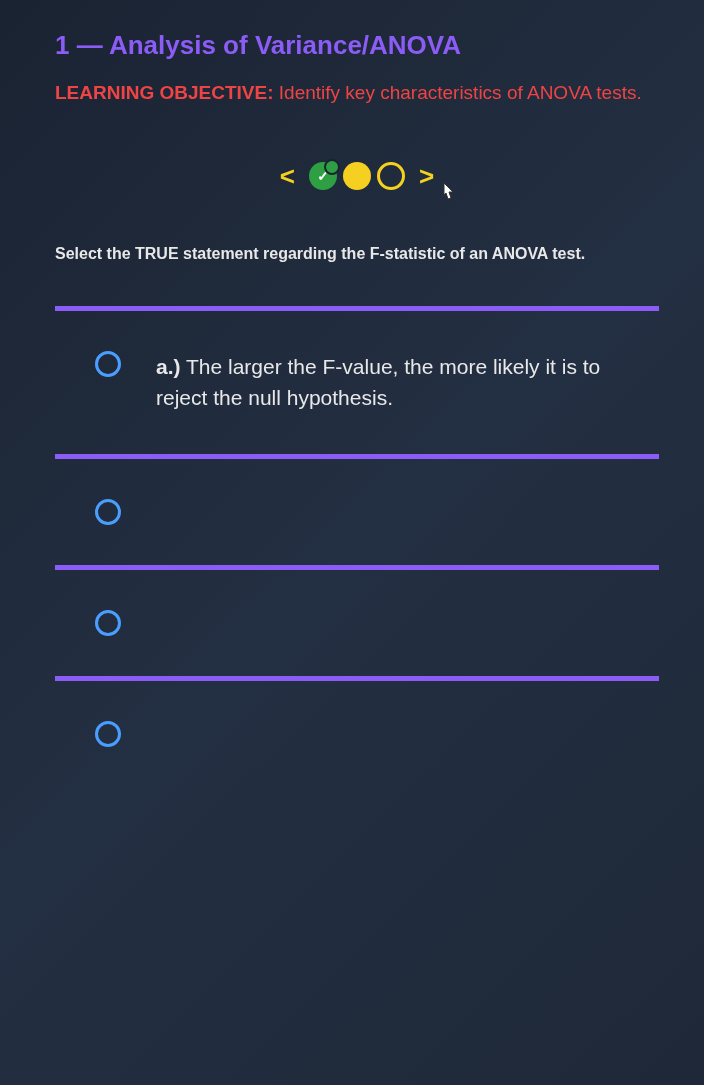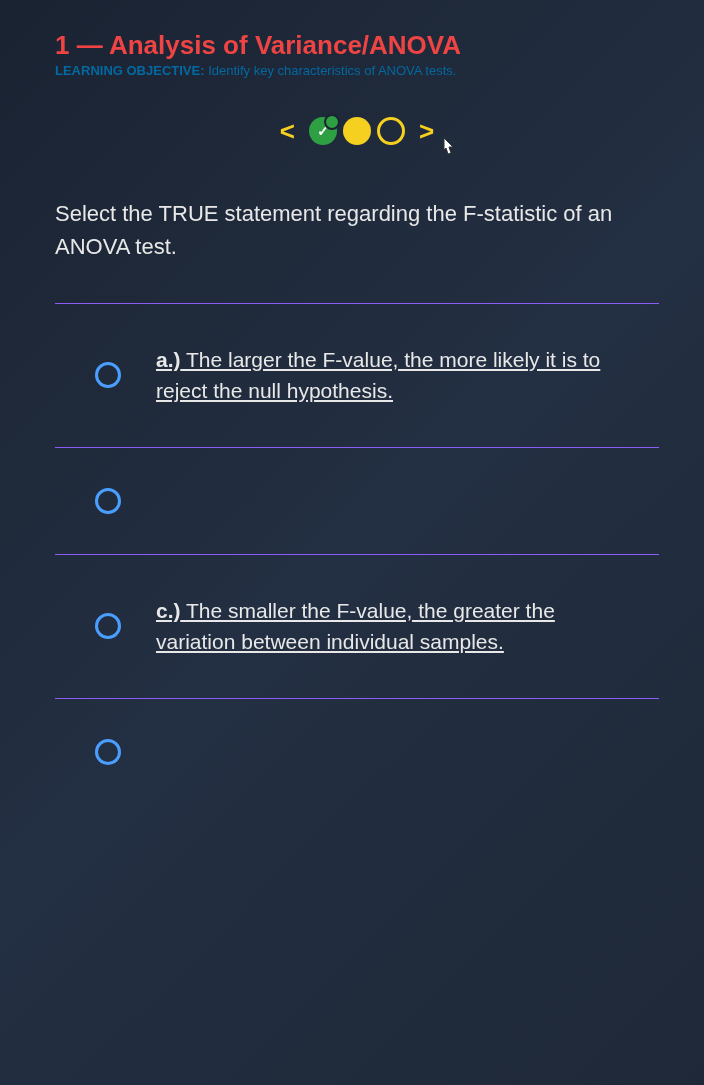--- a/index.html
+++ b/index.html
@@ -12,27 +12,28 @@
       height: 1085px;
       background: linear-gradient(135deg, #1a2332 0%, #232f42 50%, #1e2838 100%);
       font-family: Arial, Helvetica, sans-serif;
       color: #e8e8e8;
       padding: 30px 45px 0 55px;
       overflow: hidden;
     }
     .title {
       font-size: 26px;
       font-weight: bold;
-      color: #ef4444;
+      color: #8b5cf6;
+      margin-bottom: 18px;
     }
     .learning-objective {
-      font-size: 13px;
-      color: #0369a1;
+      font-size: 19px;
+      color: #ef4444;
       line-height: 1.5;
-      margin-bottom: 35px;
+      margin-bottom: 53px;
     }
     .learning-objective .label {
       font-weight: bold;
     }
     .nav-dots {
       display: flex;
       align-items: center;
       justify-content: center;
       gap: 6px;
       margin-bottom: 50px;
@@ -83,33 +84,31 @@
       background: transparent;
       border: 3px solid #f5d020;
     }
     .cursor-icon {
       position: absolute;
       right: 200px;
       top: 18px;
       font-size: 22px;
     }
     .question-text {
-      font-size: 22px;
-      font-weight: normal;
+      font-size: 16px;
+      font-weight: bold;
       color: #e8e8e8;
       line-height: 1.5;
       margin-bottom: 40px;
     }
     .answer-option {
       display: flex;
-      align-items: center;
       padding: 40px 20px 40px 40px;
-      border-top: 1px solid #8b5cf6;
+      border-top: 5px solid #8b5cf6;
       cursor: pointer;
-      text-decoration: underline;
     }
     .answer-option:last-child {
       padding-bottom: 20px;
     }
     .radio-circle {
       width: 26px;
       height: 26px;
       border: 3px solid #4a9eff;
       border-radius: 50%;
       flex-shrink: 0;
@@ -170,22 +169,17 @@
     </div>
   </div>
 </div>
 
 <div class="answer-option">
   <div class="radio-circle"></div>
 </div>
 
 <div class="answer-option">
   <div class="radio-circle"></div>
-  <div class="answer-content">
-    <div class="answer-full">
-      <span class="answer-label">c.)</span><span class="answer-text"> The smaller the F-value, the greater the variation between individual samples.</span>
-    </div>
-  </div>
 </div>
 
 <div class="answer-option">
   <div class="radio-circle"></div>
 </div>
 
 </body></html>

